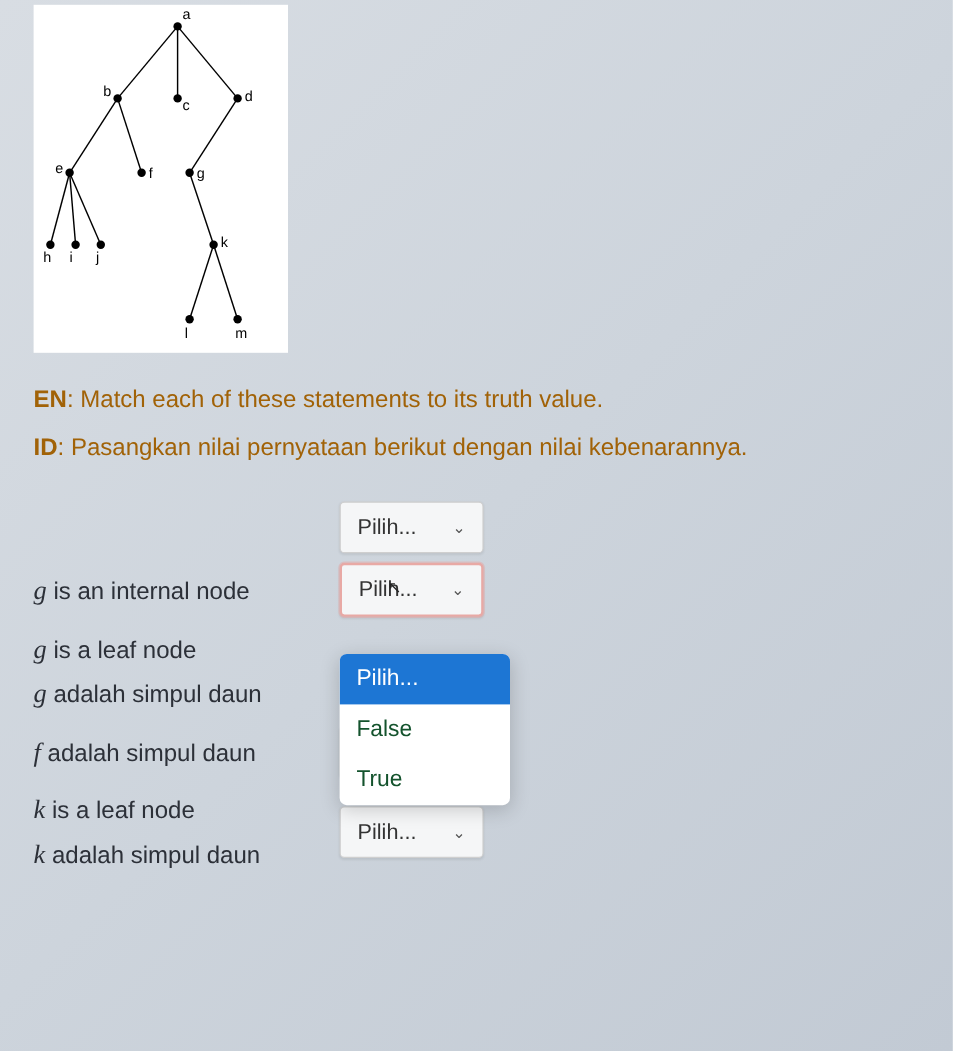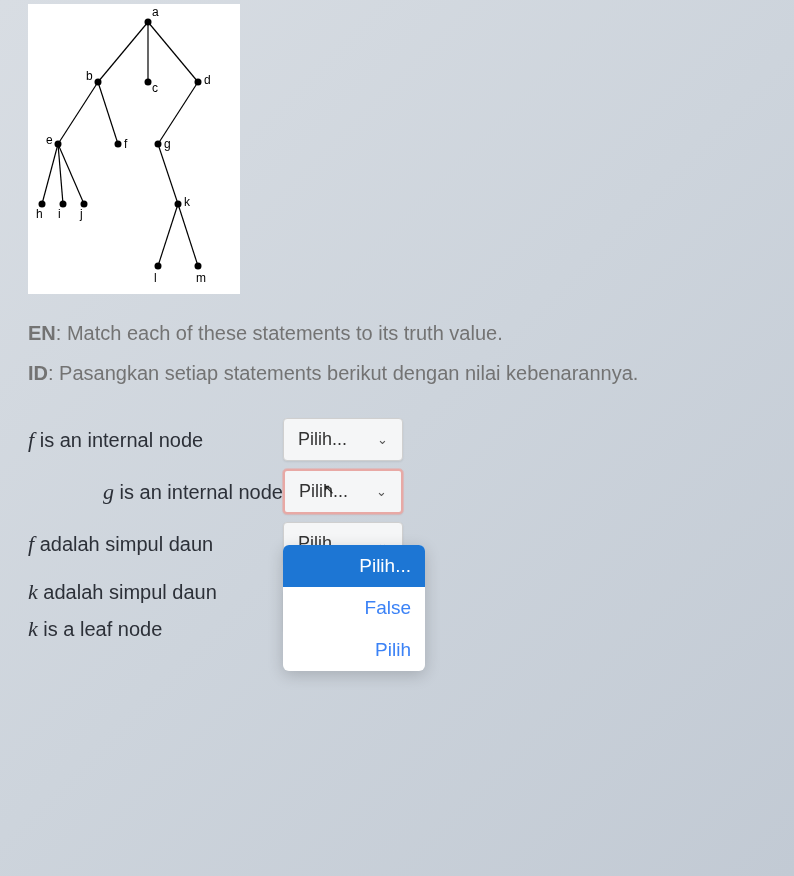--- a/index.html
+++ b/index.html
@@ -22,21 +22,21 @@
       height: 290px;
       margin: 4px 0 0 28px;
       position: relative;
     }
     .tree-svg {
       width: 100%;
       height: 100%;
     }
     .instructions {
       margin: 22px 0 0 28px;
-      color: #737373;
+      color: #a16207;
       font-size: 20px;
       line-height: 1.7;
     }
     .instructions .lang-label {
       font-weight: bold;
     }
     .instructions p {
       margin-bottom: 6px;
     }
     .questions {
@@ -88,21 +88,21 @@
       width: 142px;
       background: #ffffff;
       border-radius: 6px;
       box-shadow: 0 4px 16px rgba(0,0,0,0.18);
       overflow: hidden;
       z-index: 10;
     }
     .dropdown-item {
       padding: 10px 14px;
       font-size: 19px;
-      color: #3b82f6;
+      color: #14532d;
       cursor: pointer;
     }
     .dropdown-item.selected {
       background: #1d76d4;
       color: #ffffff;
     }
     .cursor-icon {
       position: absolute;
       font-size: 14px;
       color: #222;
@@ -159,67 +159,72 @@
       <text x="168" y="278">m</text>
     </g>
   </svg>
 </div>
 
 <div class="instructions">
   <p>
     <span class="lang-label">EN</span><span>: Match each of these statements to its truth value.</span>
   </p>
   <p>
-    <span class="lang-label">ID</span><span>: Pasangkan setiap statements berikut dengan nilai kebenarannya.</span>
+    <span class="lang-label">ID</span><span>: Pasangkan nilai pernyataan berikut dengan nilai kebenarannya.</span>
   </p>
 </div>
 
 <div class="questions">
 
   <div class="q-row">
     <div class="q-texts">
-      <div><span class="math-var">f</span><span> is an internal node</span></div>
     </div>
     <div class="select-box">
       <span>Pilih...</span>
       <span class="chevron">⌄</span>
     </div>
   </div>
 
-  <div class="q-row" style="position:relative;text-align:right;">
+  <div class="q-row" style="position:relative;">
     <div class="q-texts">
       <div><span class="math-var">g</span><span> is an internal node</span></div>
     </div>
     <div class="select-box focused" style="position:relative;">
       <span>Pilih...</span>
       <span class="cursor-icon" style="left:38px; top:10px;">↖</span>
       <span class="chevron">⌄</span>
     </div>
     <div class="dropdown-menu">
       <div class="dropdown-item selected">Pilih...</div>
       <div class="dropdown-item">False</div>
-      <div class="dropdown-item">Pilih</div>
-    </div>
-  </div>
-
+      <div class="dropdown-item">True</div>
+    </div>
+  </div>
+
+  <div class="q-row">
+    <div class="q-texts">
+      <div><span class="math-var">g</span><span> is a leaf node</span></div>
+      <div><span class="math-var">g</span><span> adalah simpul daun</span></div>
+    </div>
+  </div>
 
   <div class="q-row">
     <div class="q-texts">
       <div><span class="math-var">f</span><span> adalah simpul daun</span></div>
     </div>
     <div class="select-box">
       <span>Pilih...</span>
       <span class="chevron">⌄</span>
     </div>
   </div>
 
   <div class="q-row">
     <div class="q-texts">
+      <div><span class="math-var">k</span><span> is a leaf node</span></div>
       <div><span class="math-var">k</span><span> adalah simpul daun</span></div>
-      <div><span class="math-var">k</span><span> is a leaf node</span></div>
     </div>
     <div class="select-box">
       <span>Pilih...</span>
       <span class="chevron">⌄</span>
     </div>
   </div>
 
 </div>
 
 </body></html>

